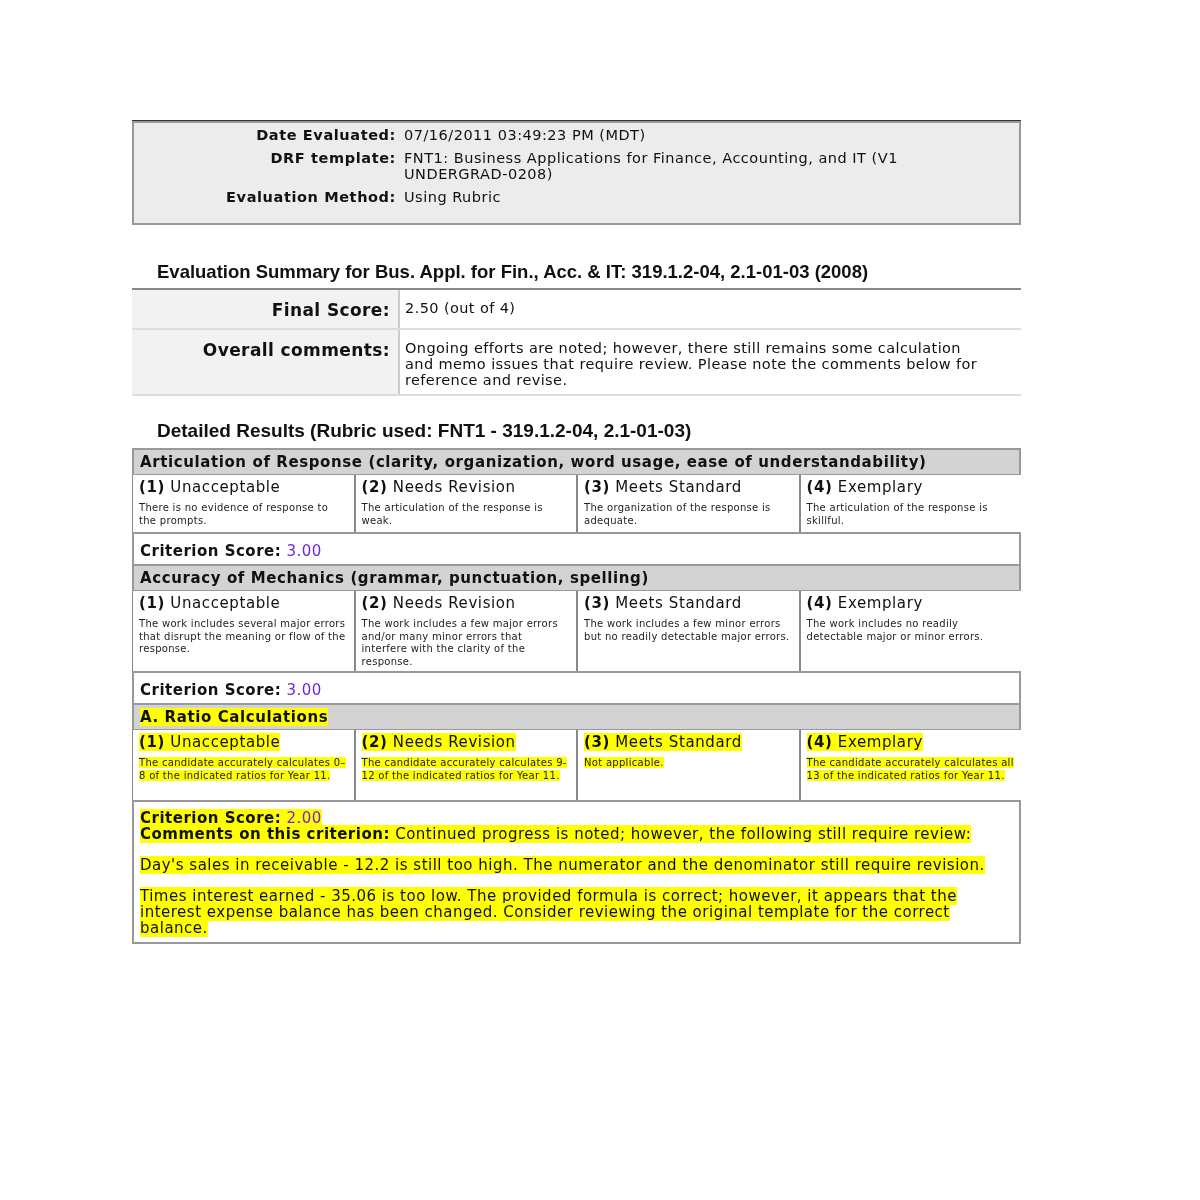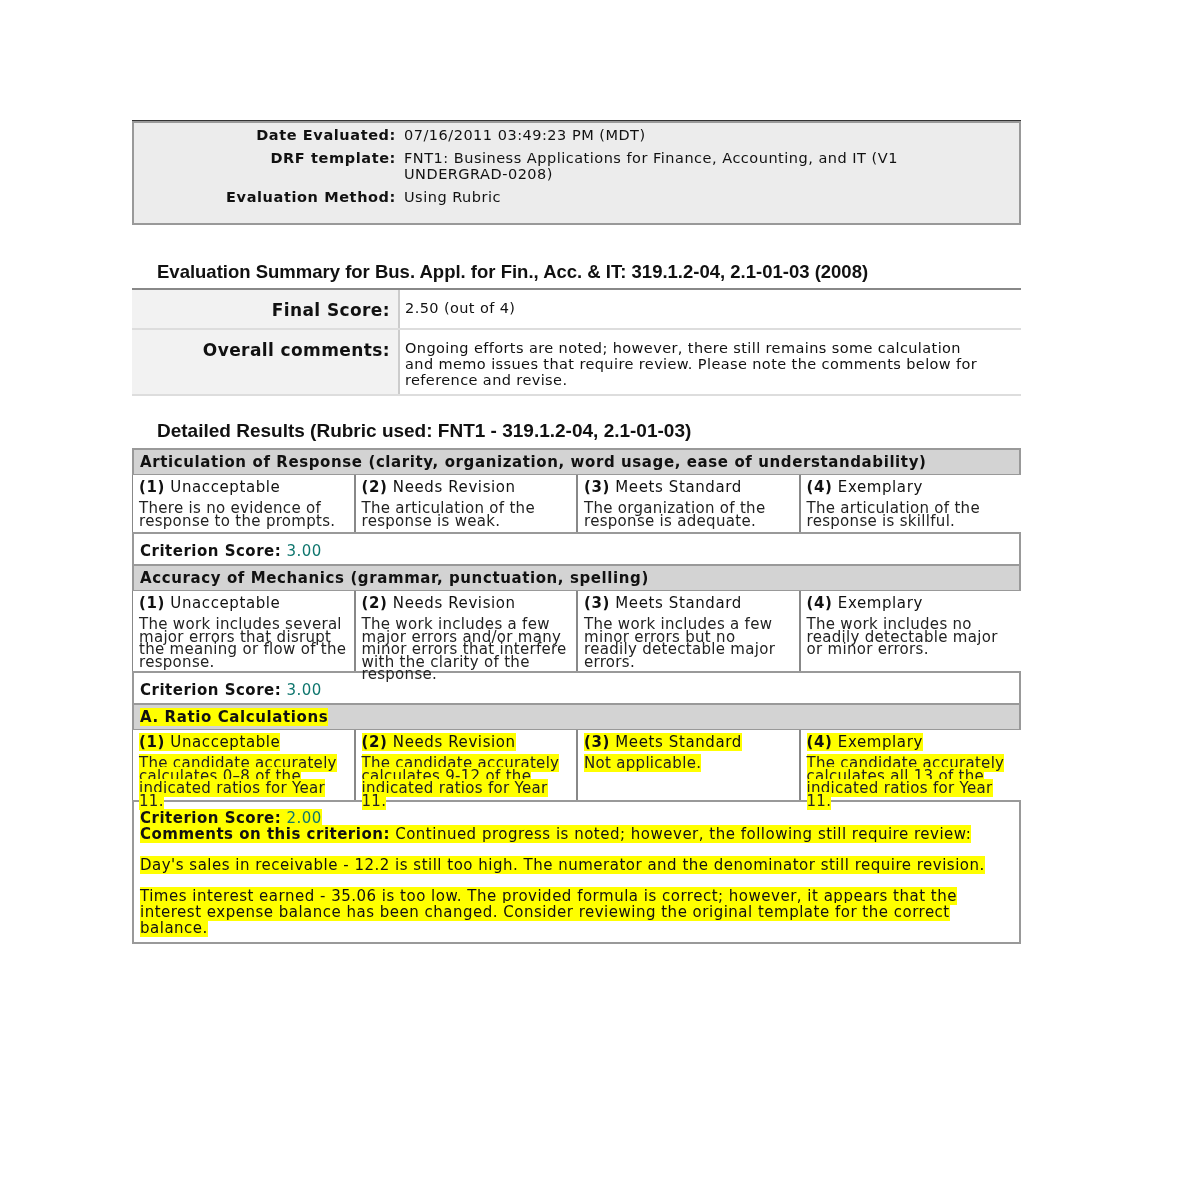--- a/index.html
+++ b/index.html
@@ -18,24 +18,24 @@
   .sum-label { width:258px; background:#f2f2f2; text-align:right; font-weight:bold; font-size:17px; padding:10px 8px 8px 0; border-right:2px solid #ccc; letter-spacing:0.4px; }
   .sum-val { flex:1; font-size:14.5px; padding:10px 40px 6px 5px; line-height:16px; letter-spacing:0.4px; }
   .sum-row.first .sum-label, .sum-row.first .sum-val { height:20px; }
   h2.det-title { font-family:"Liberation Sans", sans-serif; font-weight:bold; font-size:19px; margin:24px 0 6px 25px; }
   .crit-head { background:#d3d3d3; border:2px solid #999; border-bottom:1px solid #999; font-weight:bold; font-size:15px; padding:3px 6px; letter-spacing:0.6px; }
   .levels { display:flex; border-left:1px solid #888; }
   .level { flex:1; border-right:2px solid #888; padding:3px 6px 4px 6px; }
   .level:last-child { border-right:none; }
   .level-name { font-size:15px; letter-spacing:0.6px; margin-bottom:6px; }
   .level-name b { font-weight:bold; }
-  .level-desc { font-size:15px; line-height:12.5px; letter-spacing:0.3px; color:#222; }
+  .level-desc { font-size:10px; line-height:12.5px; letter-spacing:0.3px; color:#222; }
   .score-box { border:2px solid #999; border-bottom:none; padding:8px 6px 4px 6px; font-size:15px; letter-spacing:0.5px; }
   .score-label { font-weight:bold; }
-  .score-val { color:#0f766e; }
+  .score-val { color:#6d28d9; }
   .hl { background:#ffff00; }
   .final-box { border:2px solid #999; border-top:2px solid #999; padding:8px 6px 6px 6px; font-size:15px; line-height:16px; letter-spacing:0.5px; }
   .final-box p { margin:0 0 15px 0; }
   .final-box p:last-child { margin-bottom:0; }
 </style>
 </head>
 <body>
 
 <div class="page">
   <div class="top-rule"></div>

